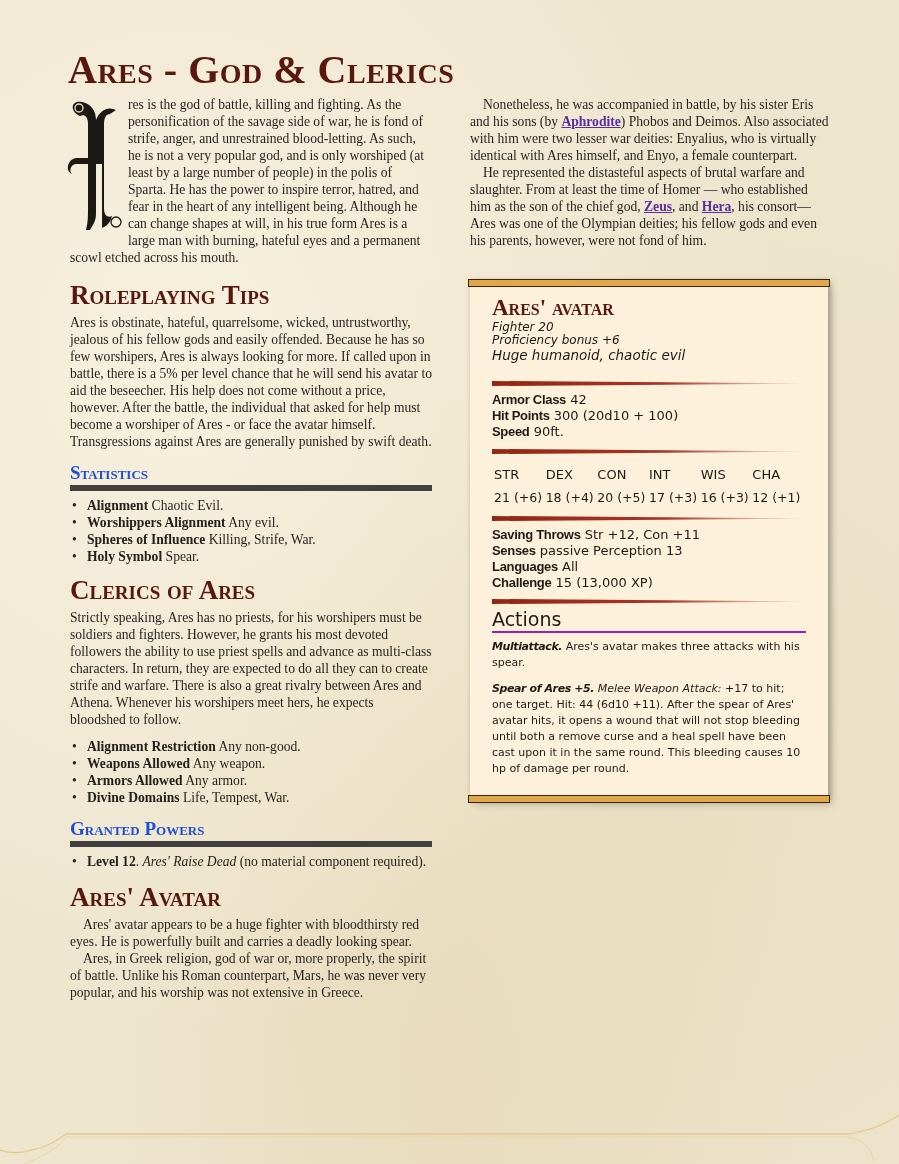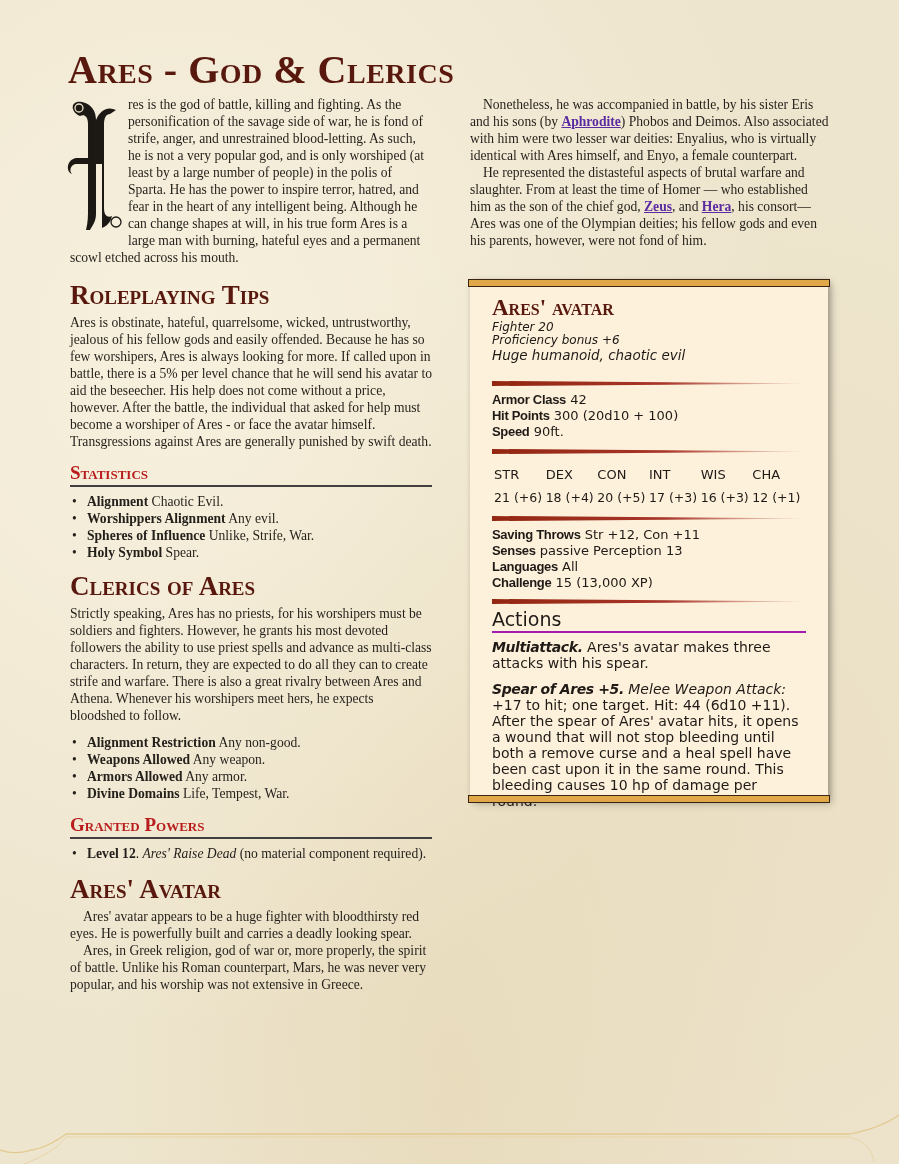--- a/index.html
+++ b/index.html
@@ -27,23 +27,23 @@
   .dropcap-wrap { position:relative; }
   .dropcap {
     float:left; width:56px; height:136px; margin:2px 6px 0 -4px;
     display:flex; align-items:flex-start; justify-content:center;
   }
   h2 {
     margin:16px 0 4px; font-size:27px; line-height:30px; color:#58180D;
     font-variant:small-caps; font-weight:bold; font-family:"Liberation Serif", serif;
   }
   h3 {
-    margin:12px 0 6px; font-size:19px; line-height:22px; color:#b91c1c;
+    margin:12px 0 6px; font-size:19px; line-height:22px; color:#1d4ed8;
     font-variant:small-caps; font-weight:bold; font-family:"Liberation Serif", serif;
-    border-bottom:2px solid #404040; padding-bottom:1px;
+    border-bottom:6px solid #404040; padding-bottom:1px;
   }
   ul { margin:4px 0 0; padding:0 0 0 17px; }
   ul li { list-style:none; position:relative; margin:0; line-height:17px; }
   ul li::before { content:"\2022"; position:absolute; left:-15px; top:0; }
   b { font-weight:bold; }
   a.link { color:#5a2aa0; font-weight:bold; text-decoration:underline; }
   
   .statblock {
     position:absolute; left:470px; top:281px; width:358px; height:520px;
     background:#FDF1DC;
@@ -72,21 +72,21 @@
   .sb-prop { font-size:13px; line-height:16px; }
   .sb-prop .k { font-weight:bold; font-family:"Liberation Sans", sans-serif; letter-spacing:-0.3px; }
   .abilities { display:flex; justify-content:space-between; padding:6px 2px 0; }
   .ab { width:52px; }
   .ab .lbl { font-size:13px; line-height:18px; margin-bottom:6px; }
   .ab .val { font-size:12.5px; line-height:16px; white-space:nowrap; }
   .sb-actions-h {
     font-size:19px; line-height:22px; margin:4px 0 6px;
     border-bottom:2px solid #a21caf; padding-bottom:1px; font-weight:normal;
   }
-  .sb-action { font-size:14px; line-height:16px; margin-bottom:10px; }
+  .sb-action { font-size:11px; line-height:16px; margin-bottom:10px; }
   .sb-action .an { font-weight:bold; font-style:italic; letter-spacing:-0.4px; }
   .sb-action .at { font-style:italic; }
   .footer-deco { position:absolute; left:0; bottom:0; width:899px; height:74px; }
 </style>
 </head>
 <body>
 
 <h1 class="page-title">Ares - God &amp; Clerics</h1>
 
 <div class="col left">
@@ -105,21 +105,21 @@
     <p>res is the god of battle, killing and fighting. As the personification of the savage side of war, he is fond of strife, anger, and unrestrained blood-letting. As such, he is not a very popular god, and is only worshiped (at least by a large number of people) in the polis of Sparta. He has the power to inspire terror, hatred, and fear in the heart of any intelligent being. Although he can change shapes at will, in his true form Ares is a large man with burning, hateful eyes and a permanent scowl etched across his mouth.</p>
   </div>
 
   <h2 style="margin-top:14px">Roleplaying Tips</h2>
   <p>Ares is obstinate, hateful, quarrelsome, wicked, untrustworthy, jealous of his fellow gods and easily offended. Because he has so few worshipers, Ares is always looking for more. If called upon in battle, there is a 5% per level chance that he will send his avatar to aid the beseecher. His help does not come without a price, however. After the battle, the individual that asked for help must become a worshiper of Ares - or face the avatar himself. Transgressions against Ares are generally punished by swift death.</p>
 
   <h3>Statistics</h3>
   <ul>
     <li><b>Alignment</b><span> Chaotic Evil.</span></li>
     <li><b>Worshippers Alignment</b><span> Any evil.</span></li>
-    <li><b>Spheres of Influence</b><span> Unlike, Strife, War.</span></li>
+    <li><b>Spheres of Influence</b><span> Killing, Strife, War.</span></li>
     <li><b>Holy Symbol</b><span> Spear.</span></li>
   </ul>
 
   <h2 style="margin-top:10px">Clerics of Ares</h2>
   <p>Strictly speaking, Ares has no priests, for his worshipers must be soldiers and fighters. However, he grants his most devoted followers the ability to use priest spells and advance as multi-class characters. In return, they are expected to do all they can to create strife and warfare. There is also a great rivalry between Ares and Athena. Whenever his worshipers meet hers, he expects bloodshed to follow.</p>
   <ul style="margin-top:10px">
     <li><b>Alignment Restriction</b><span> Any non-good.</span></li>
     <li><b>Weapons Allowed</b><span> Any weapon.</span></li>
     <li><b>Armors Allowed</b><span> Any armor.</span></li>
     <li><b>Divine Domains</b><span> Life, Tempest, War.</span></li>

